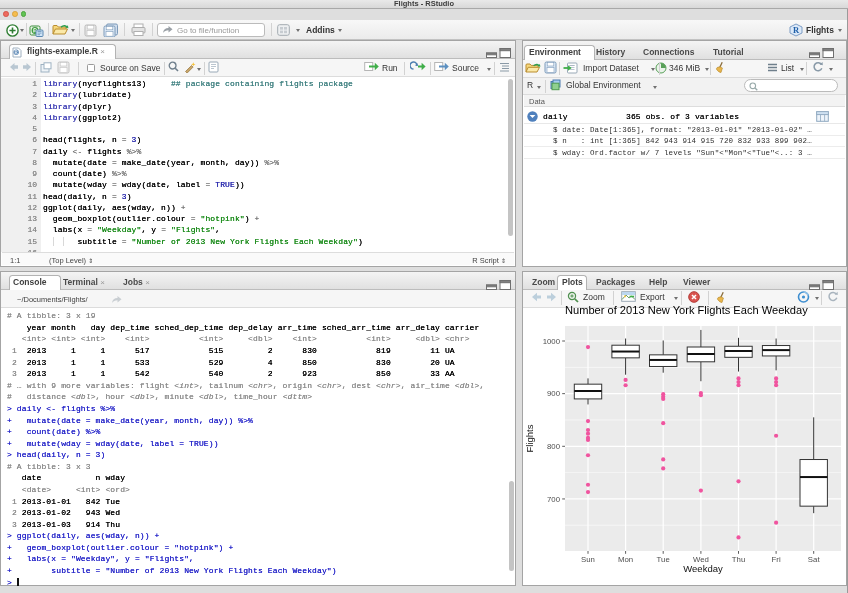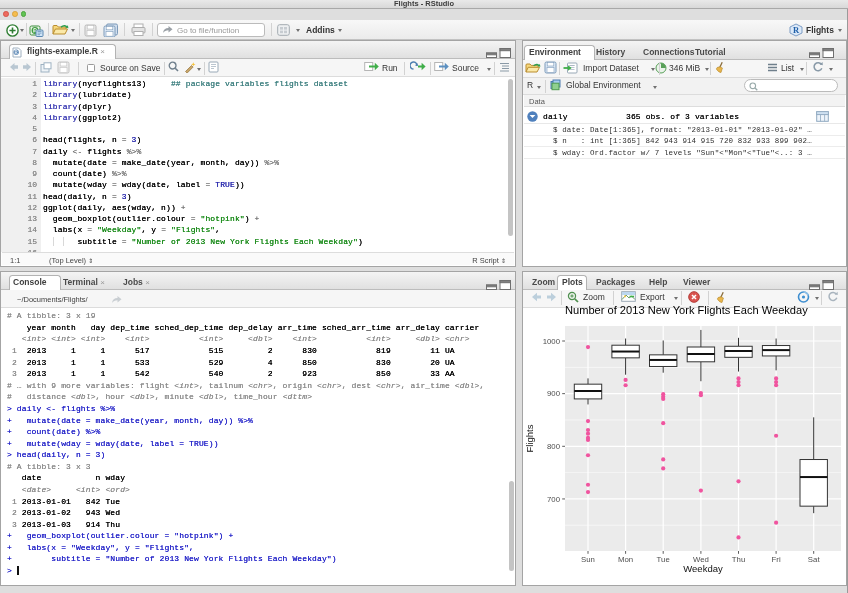--- a/index.html
+++ b/index.html
@@ -23,21 +23,21 @@
 #gutter{position:absolute;left:0px;top:37px;width:40px;bottom:14px;background:#f0f0f0}
 .gl{height:11.25px;line-height:11.25px;font-size:8px;color:#8c8c8c;text-align:right;padding-right:4px;font-family:"Liberation Mono",monospace;text-shadow:0 0 0.3px currentColor}
 #code{position:absolute;left:42px;top:37px;right:8px;bottom:14px;font-size:8px}
 .cl{height:11.25px;line-height:11.25px;white-space:pre;color:#000}
 .k{color:#3b3bb3} .n{color:#2929ad} .s{color:#188a18} .c{color:#3f8080} .o{color:#777}
 .cl{position:relative}.ig,.ig2{position:absolute;top:1.5px;height:8.5px;border-left:1px solid #d8d8d8}.ig{left:9.9px}.ig2{left:19.8px}
 #estatus{position:absolute;left:1px;right:1px;bottom:1px;height:13px;background:#fafafa;border-top:1px solid #ddd;font-size:7.5px;color:#444}
 
 #conout{position:absolute;left:6px;top:38.3px;right:10px;font-size:8px}
 .xl{height:11.58px;line-height:11.58px;white-space:pre;color:#000}
-.g{color:#8c8c8c} .gi{color:#8c8c8c;font-style:italic} .b{color:#2626c9} .gi i,.g i{}
+.g{color:#8c8c8c} .gi{color:#8c8c8c;} .b{color:#2626c9} .gi i,.g i{}
 .caret{display:inline-block;width:2.6px;height:8.5px;background:#111;vertical-align:-1.5px}
 
 .erow{position:absolute;left:1px;right:1px;font-family:"Liberation Mono",monospace;letter-spacing:0.12px;font-size:7.5px;color:#2f2f2f;border-bottom:1px solid #ececec;background:#fff}
 </style></head><body>
 <div id="menubar">
     <span style="left:18px;font-weight:bold;">RStudio</span>
     <span style="left:51.3px;">File</span>
     <span style="left:69px;">Edit</span>
     <span style="left:87px;">Code</span>
     <span style="left:107.5px;">View</span>
@@ -154,21 +154,21 @@
       <div class="gl">9</div>
       <div class="gl">10</div>
       <div class="gl">11</div>
       <div class="gl">12</div>
       <div class="gl">13</div>
       <div class="gl">14</div>
       <div class="gl">15</div>
       <div class="gl">16</div>
     </div>
 <div id="code" class="mono">
-      <div class="cl"><span class="k">library</span>(nycflights13)     <span class="c">## package variables flights dataset</span></div>
+      <div class="cl"><span class="k">library</span>(nycflights13)     <span class="c">## package containing flights package</span></div>
       <div class="cl"><span class="k">library</span>(lubridate)</div>
       <div class="cl"><span class="k">library</span>(dplyr)</div>
       <div class="cl"><span class="k">library</span>(ggplot2)</div>
       <div class="cl"></div>
       <div class="cl">head(flights, n <span class="o">=</span> <span class="n">3</span>)</div>
       <div class="cl">daily <span class="o">&lt;-</span> flights <span class="o">%&gt;%</span></div>
       <div class="cl">  mutate(date <span class="o">=</span> make_date(year, month, day)) <span class="o">%&gt;%</span></div>
       <div class="cl">  count(date) <span class="o">%&gt;%</span></div>
       <div class="cl">  mutate(wday <span class="o">=</span> wday(date, label <span class="o">=</span> <span class="n">TRUE</span>))</div>
       <div class="cl">head(daily, n <span class="o">=</span> <span class="n">3</span>)</div>
@@ -266,40 +266,41 @@
       <div class="xl"><span class="b">+   mutate(date = make_date(year, month, day)) %&gt;%</span></div>
       <div class="xl"><span class="b">+   count(date) %&gt;%</span></div>
       <div class="xl"><span class="b">+   mutate(wday = wday(date, label = TRUE))</span></div>
       <div class="xl"><span class="b">&gt; head(daily, n = 3)</span></div>
       <div class="xl"><span class="g"># A tibble: 3 x 3</span></div>
       <div class="xl">   date           n wday</div>
       <div class="xl"><span class="gi">   &lt;date&gt;     &lt;int&gt; &lt;ord&gt;</span></div>
       <div class="xl"><span class="g"> 1</span> 2013-01-01   842 Tue</div>
       <div class="xl"><span class="g"> 2</span> 2013-01-02   943 Wed</div>
       <div class="xl"><span class="g"> 3</span> 2013-01-03   914 Thu</div>
+      <div class="xl"><span class="b">&gt; ggplot(daily, aes(wday, n)) +</span></div>
       <div class="xl"><span class="b">+   geom_boxplot(outlier.colour = "hotpink") +</span></div>
       <div class="xl"><span class="b">+   labs(x = "Weekday", y = "Flights",</span></div>
       <div class="xl"><span class="b">+        subtitle = "Number of 2013 New York Flights Each Weekday")</span></div>
       <div class="xl"><span class="b">&gt; </span><span class="caret"></span></div>
     </div>
 <div class="sb" style="left:508px;top:209px;height:90px"></div>
 </div>
 <svg style="position:absolute;left:486px;top:279.5px" width="25" height="10" viewBox="0 0 25 10">
     <rect x="0.5" y="5" width="10" height="4.5" fill="#fff" stroke="#6f6f6f"></rect>
     <rect x="0.5" y="5" width="10" height="1.8" fill="#818181" stroke="#6f6f6f"></rect>
     <rect x="14" y="0.5" width="10.5" height="9" fill="#fff" stroke="#6f6f6f"></rect>
     <rect x="14" y="0.5" width="10.5" height="2.2" fill="#818181" stroke="#6f6f6f"></rect>
   </svg>
 <div class="pane" id="env" style="left:522px;top:40px;width:325px;height:227px">
 <div class="tabbar" style="height:19px"></div>
 <div class="tab" style="left:1px;width:71px;top:4px"></div>
 <span class="tabtxt" style="left:6px;top:6px">Environment</span>
 <span class="tabtxt" style="left:73px;top:6px;color:#4a4a4a">History</span>
 <span class="tabtxt" style="left:120px;top:6px;color:#4a4a4a">Connections</span>
-<span class="tabtxt" style="left:172px;top:6px;color:#4a4a4a">Tutorial</span>
+<span class="tabtxt" style="left:190px;top:6px;color:#4a4a4a">Tutorial</span>
 <div class="ptool" style="top:19px;height:18px"></div>
 <div class="ptool" style="top:37px;height:16.5px;background:#f2f2f2"></div>
 <div class="abs" style="left:1px;top:53.5px;right:1px;height:12.5px;background:#f3f3f3;border-bottom:1px solid #ddd;font-size:7.5px;color:#555">
       <span class="abs" style="left:5px;top:2px">Data</span>
     </div>
 <div class="abs mono" style="left:1px;top:66px;right:1px;height:17px;border-bottom:1px solid #e8e8e8;font-size:8px;color:#111">
       <span class="abs" style="left:19px;top:4.5px">daily</span>
       <span class="abs" style="left:102px;top:4.5px">365 obs. of 3 variables</span>
     </div>
 <svg style="position:absolute;left:4px;top:69.5px" width="11" height="11" viewBox="0 0 11 11">

